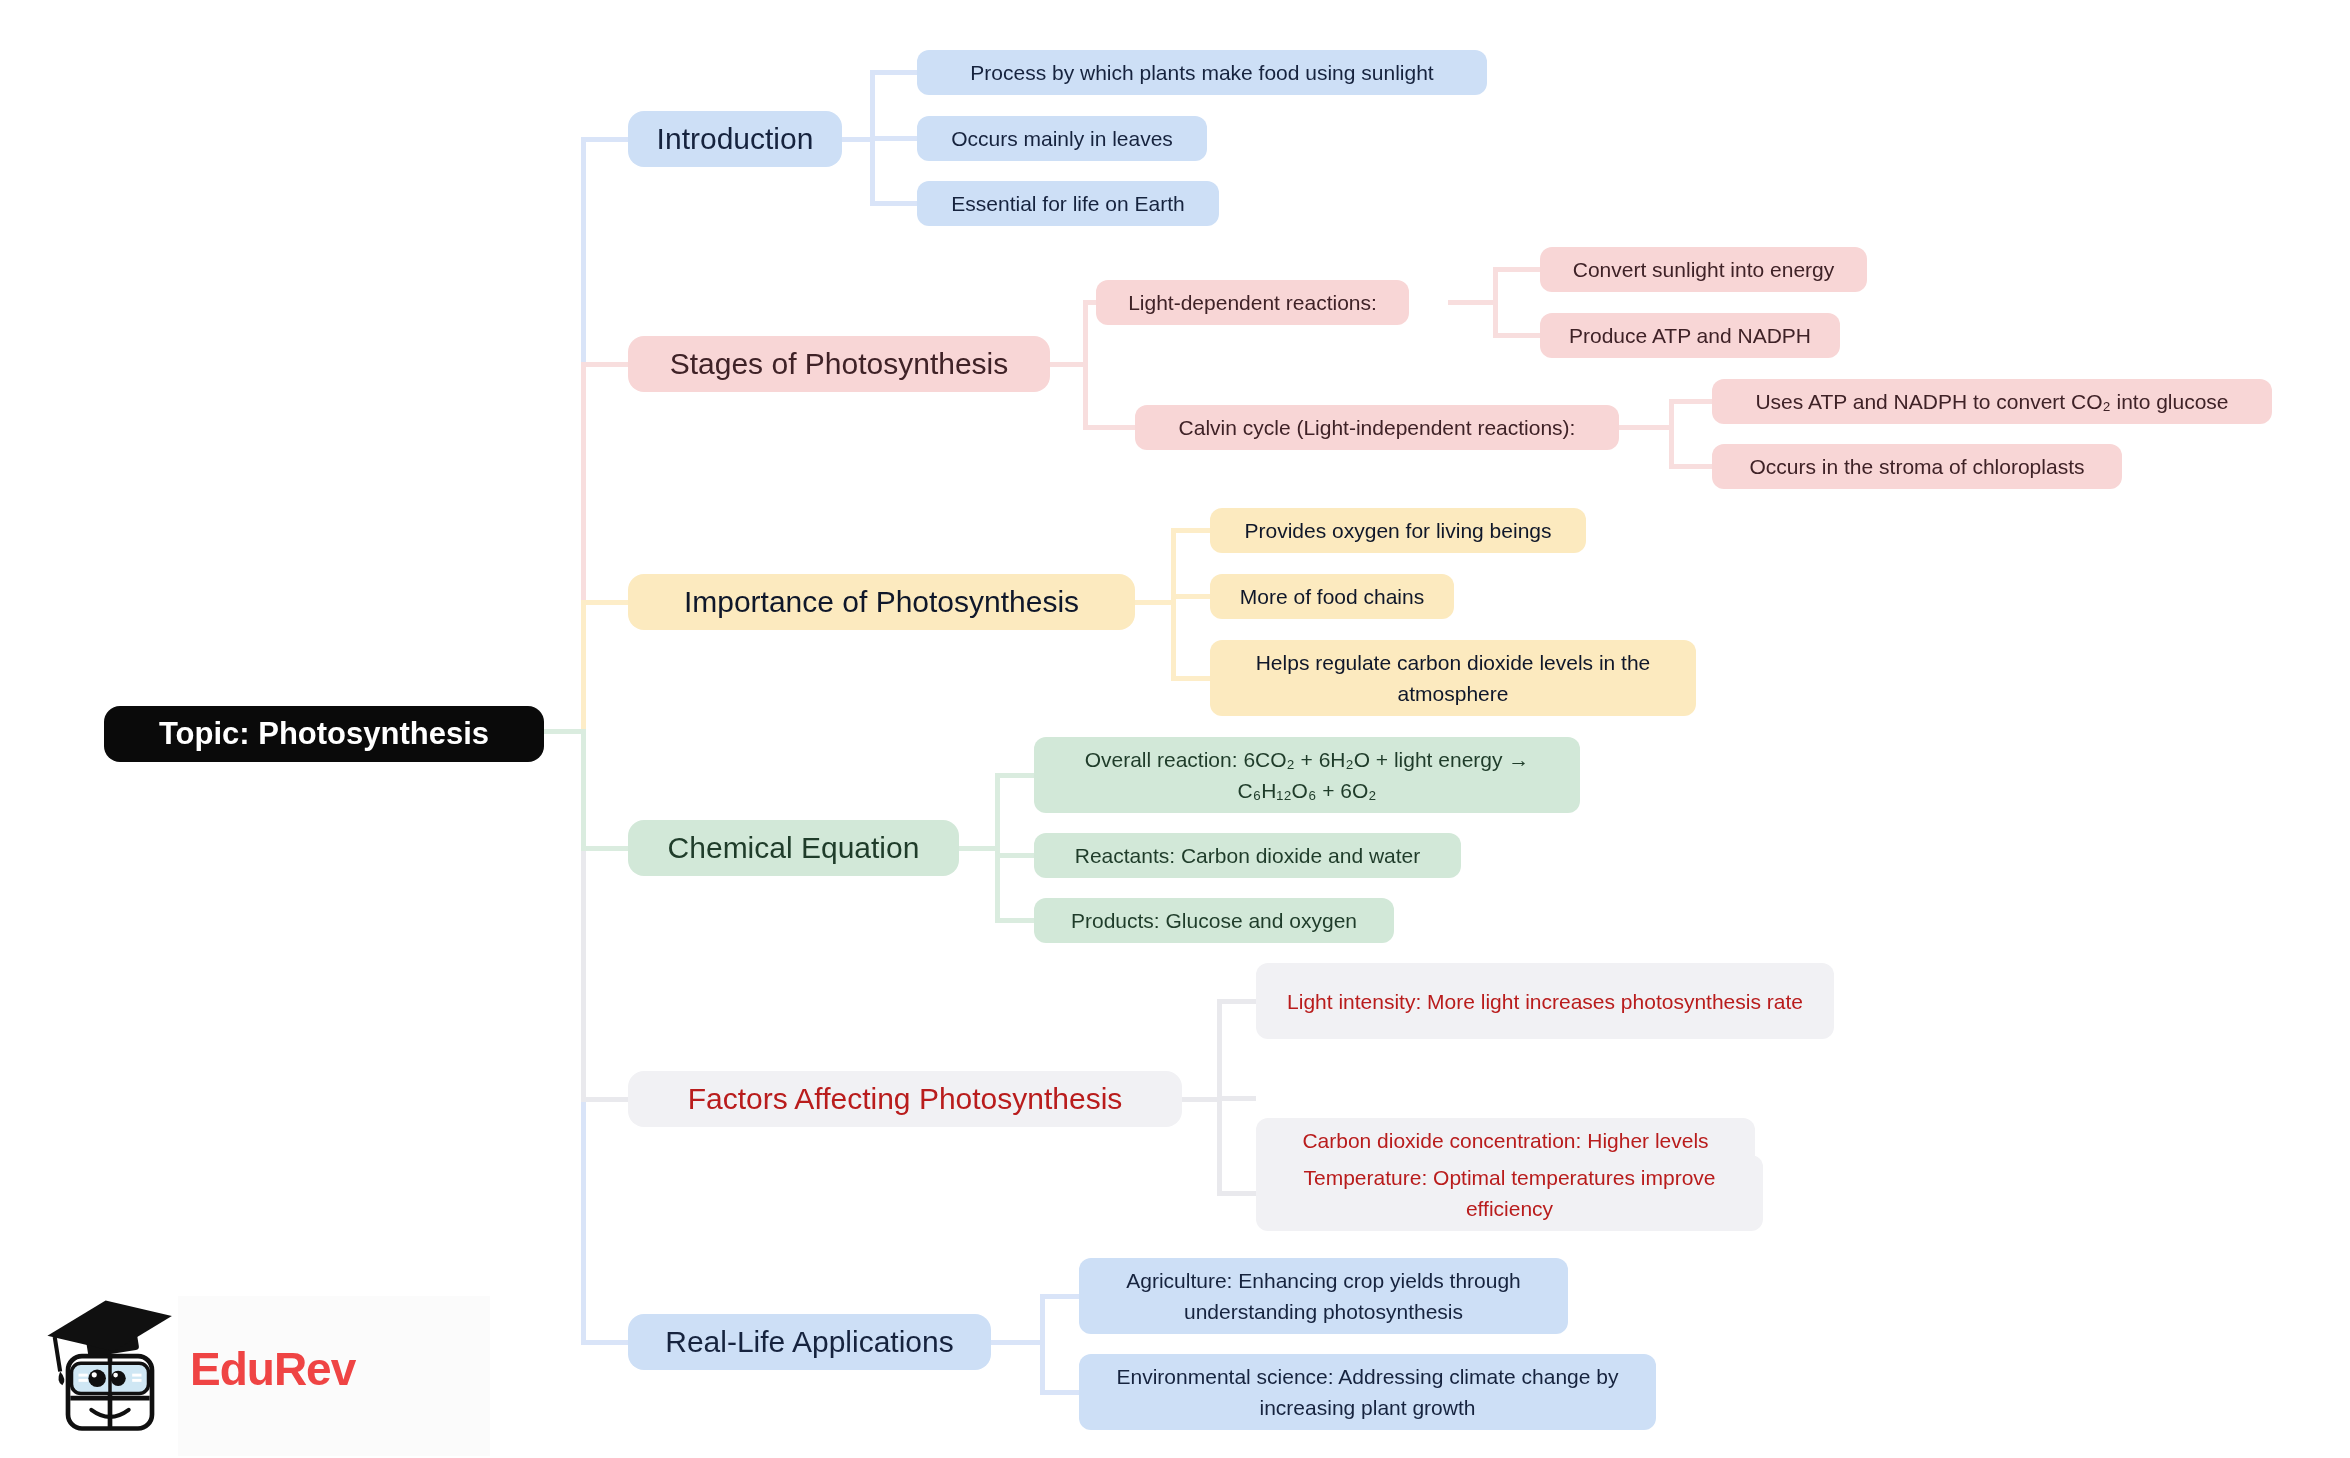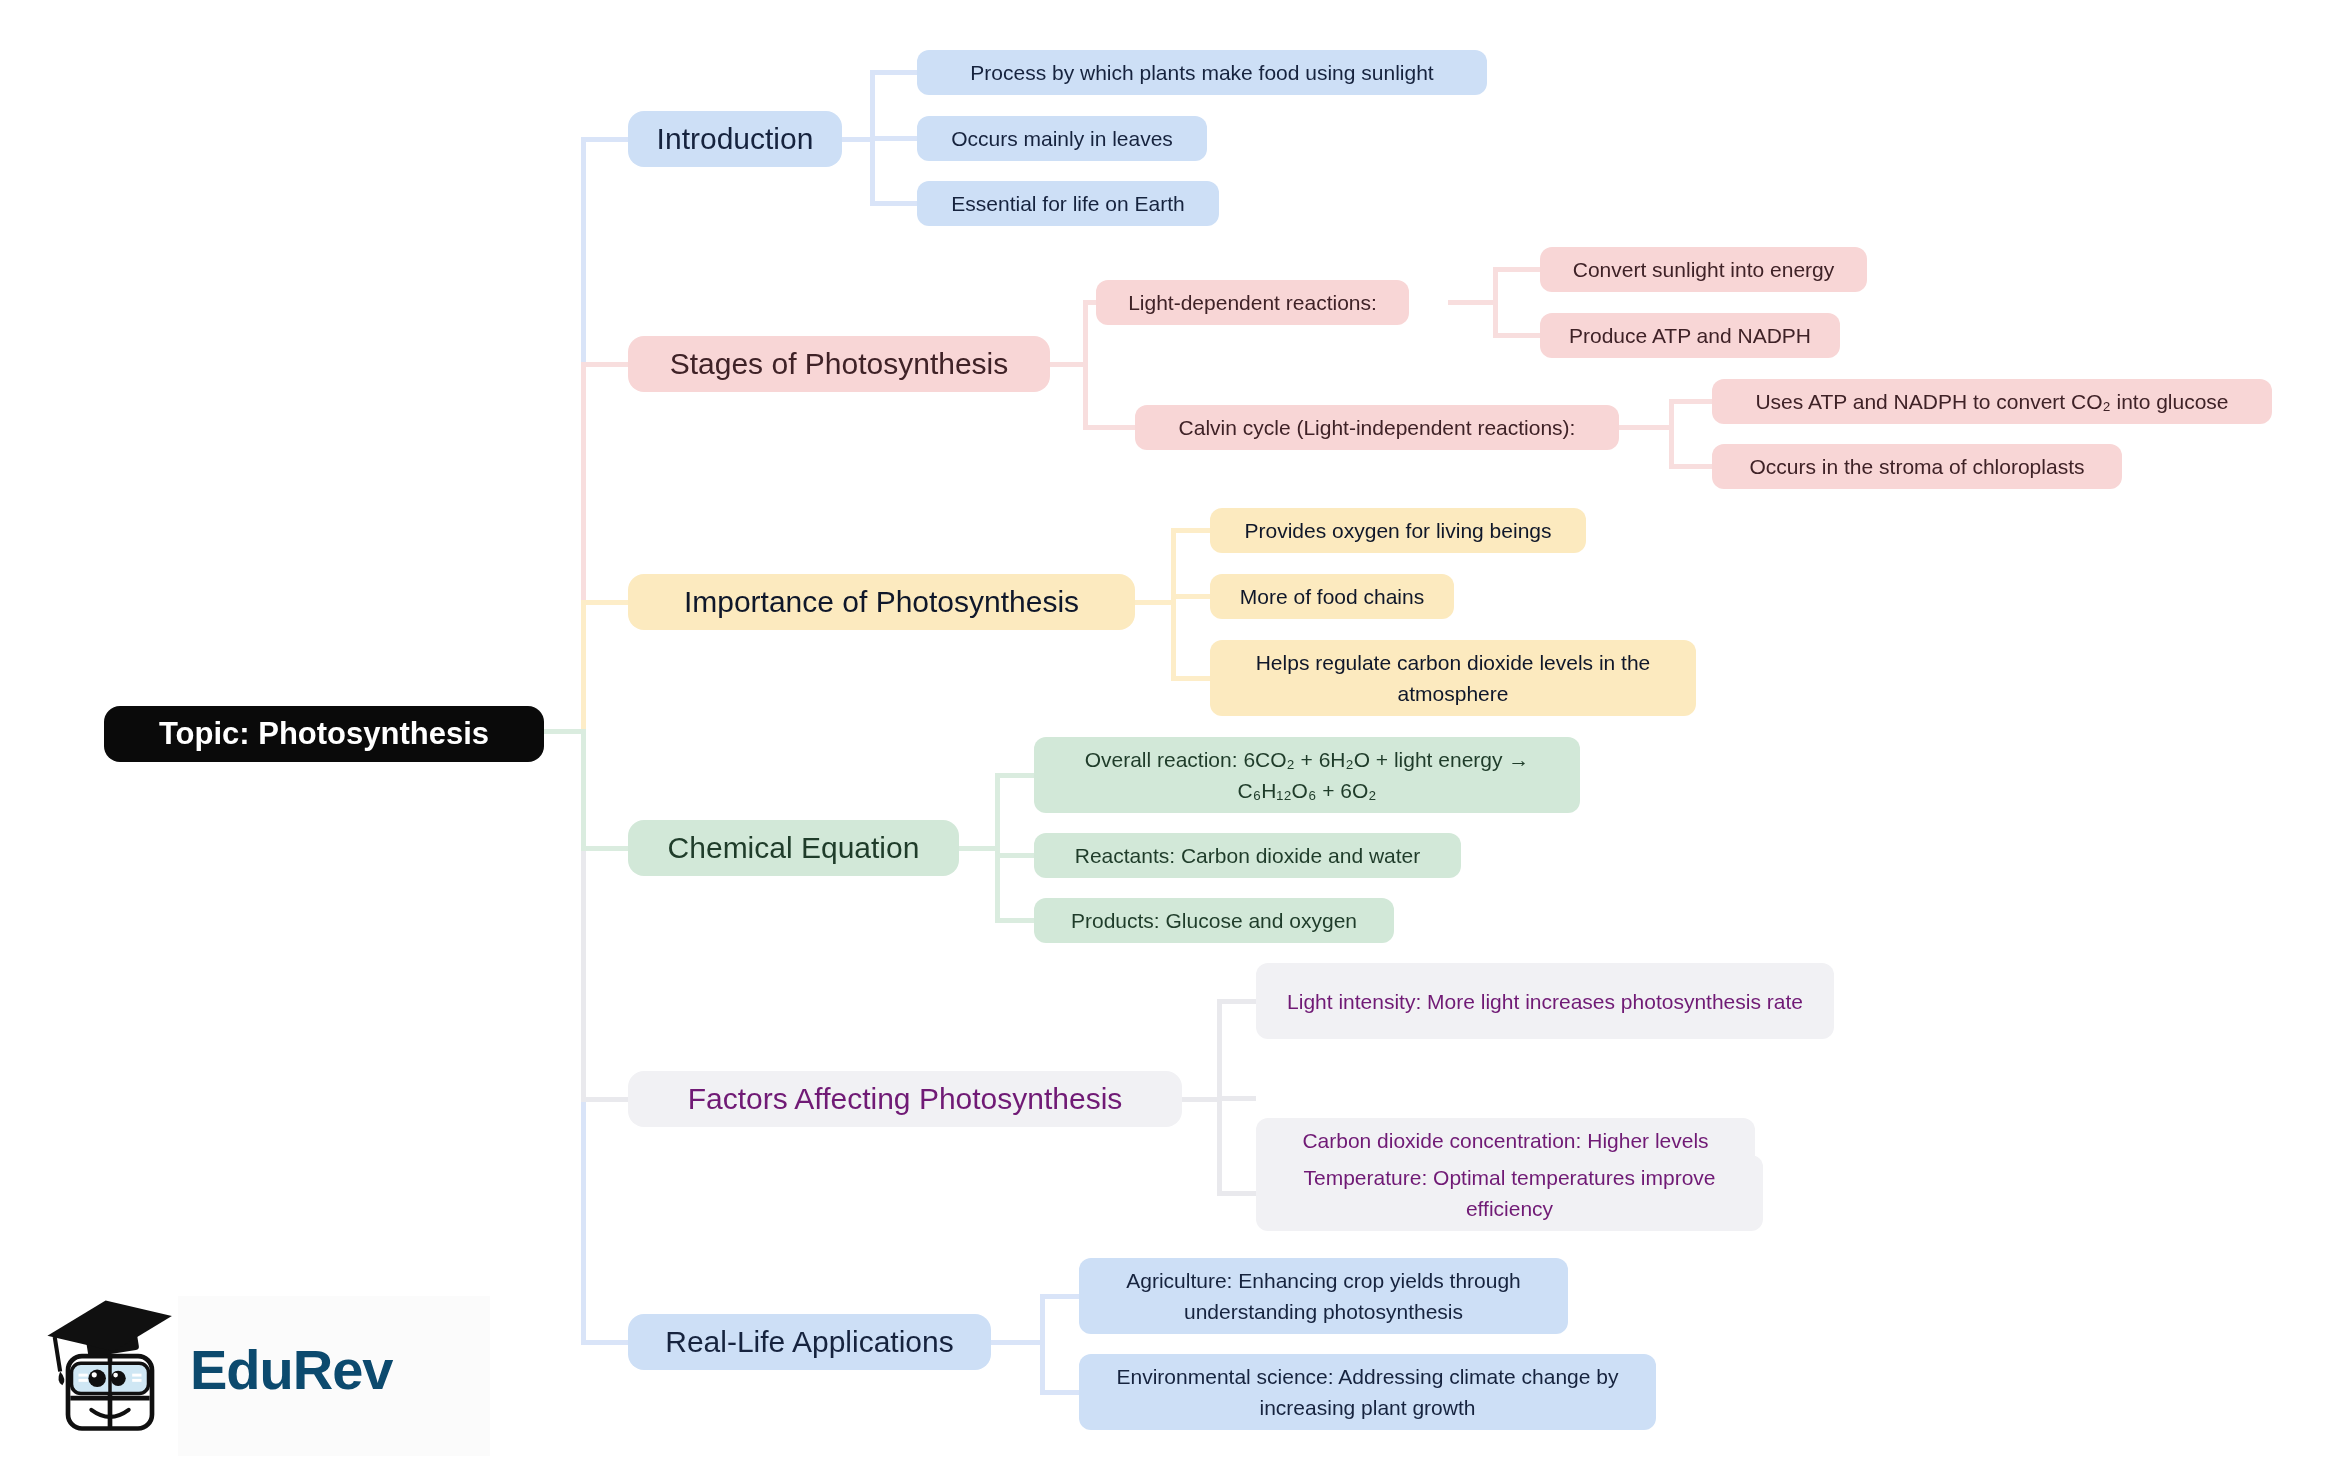--- a/index.html
+++ b/index.html
@@ -9,29 +9,29 @@
         text-align:center;box-sizing:border-box;padding:0 18px;}
   .parent{font-size:30px;border-radius:16px;white-space:nowrap;}
   .leaf{font-size:21px;line-height:31px;border-radius:12px;}
   .one{white-space:nowrap;}
   .root{background:#0a0a0a;color:#ffffff;font-weight:bold;font-size:31px;
         border-radius:16px;white-space:nowrap;}
   .blue{background:#cddff6;color:#16233e;}
   .pink{background:#f8d6d6;color:#3f2227;}
   .yellow{background:#fceabf;color:#0f172a;}
   .green{background:#d2e8d8;color:#1f3c2a;}
-  .gray{background:#f1f1f4;color:#701a75;}
+  .gray{background:#f1f1f4;color:#b91c1c;}
   .line{position:absolute;}
   .lb{background:#d9e4f8;}
   .lp{background:#f8dede;}
   .ly{background:#fdedc8;}
   .lg{background:#daecdf;}
   .lgr{background:#e9e9ed;}
   .logo{position:absolute;left:40px;top:1295px;display:flex;align-items:center;gap:10px;}
-  .logo-text{font-size:56px;font-weight:bold;color:#0c4a6e;letter-spacing:-1px;}
+  .logo-text{font-size:46px;font-weight:bold;color:#ef4444;letter-spacing:-1px;}
   .logo-panel{position:absolute;left:178px;top:1296px;width:312px;height:160px;background:#fbfbfb;}
 </style>
 </head>
 <body>
 
 <div class="stage">
 
   <div class="line lb" style="left:581px;top:137px;width:5px;height:227px"></div>
   <div class="line lp" style="left:581px;top:364px;width:5px;height:238px"></div>
   <div class="line ly" style="left:581px;top:602px;width:5px;height:132px"></div>

